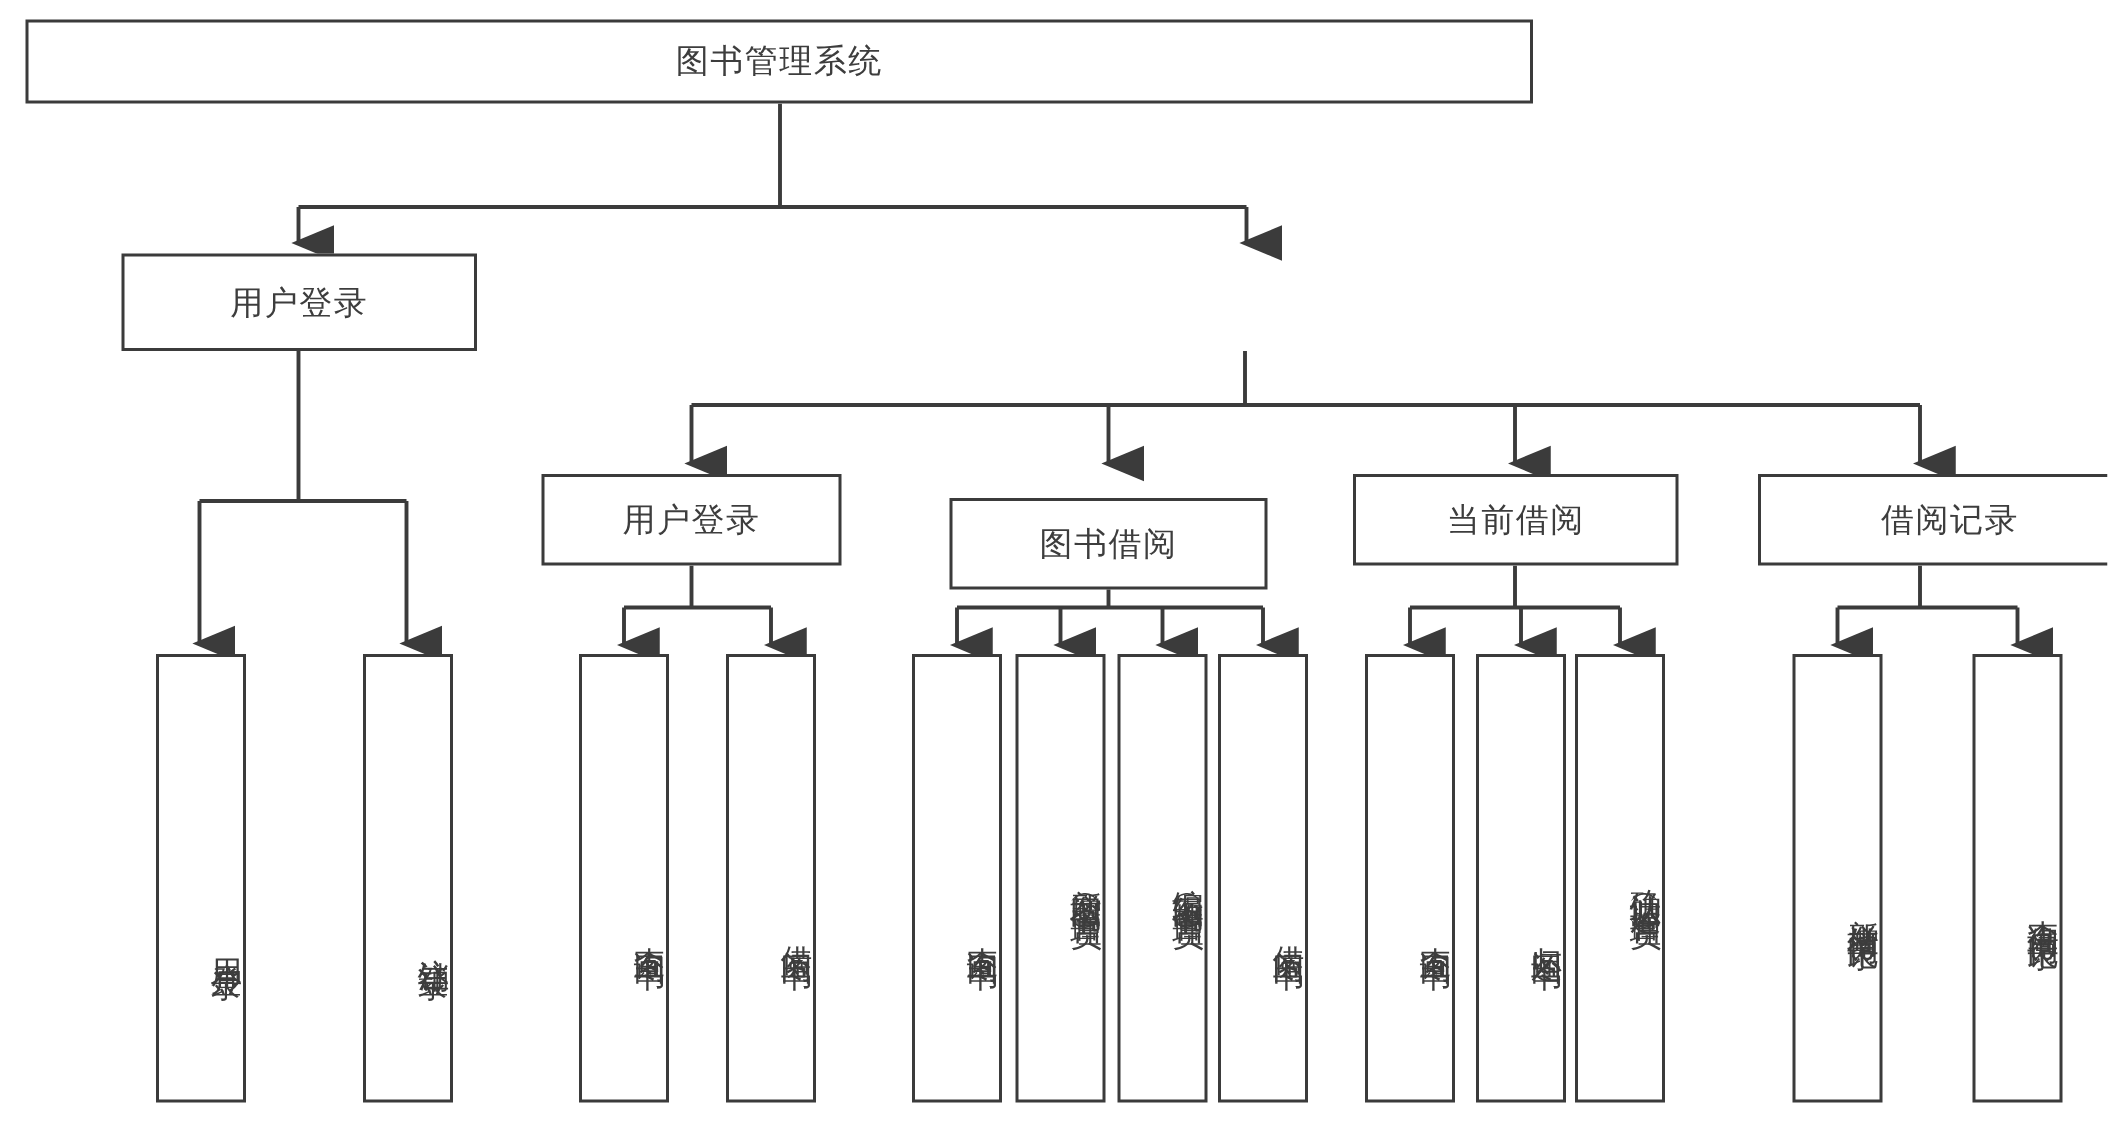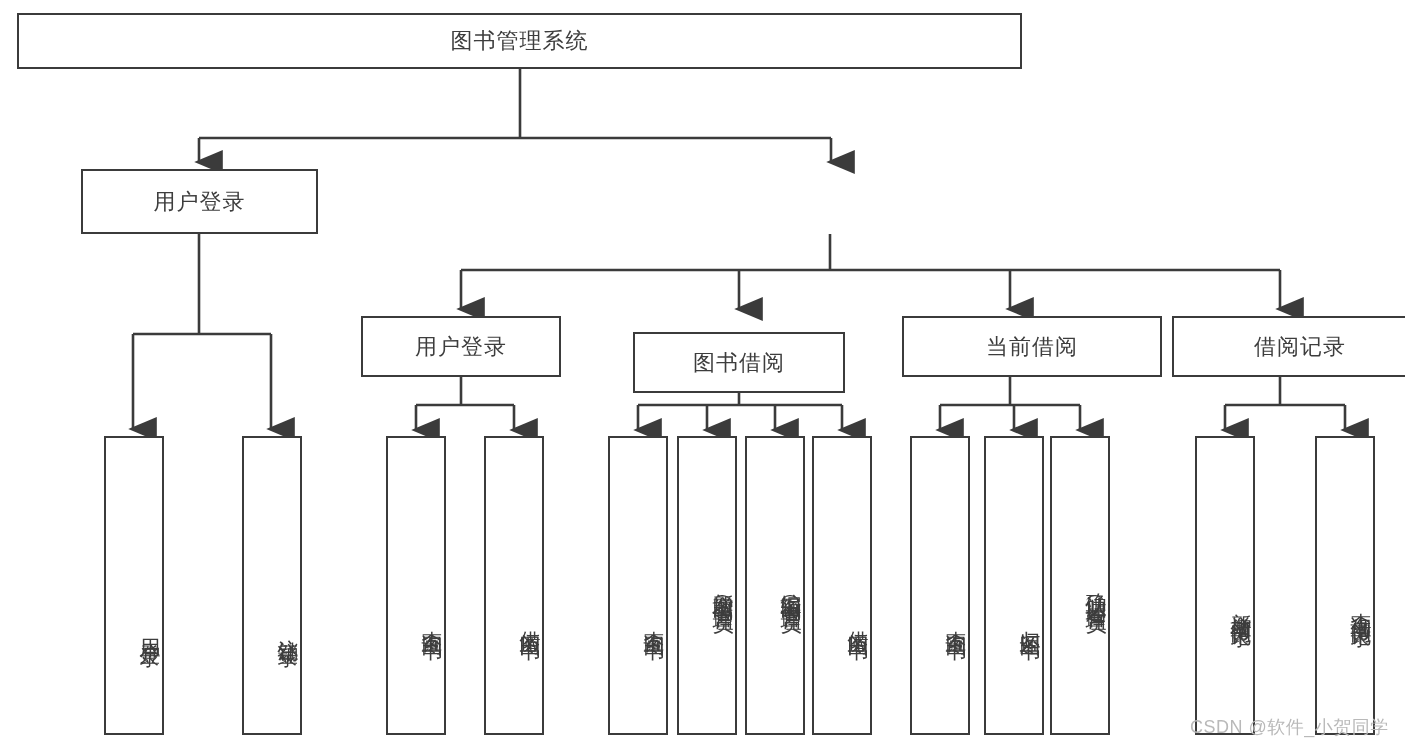--- a/index.html
+++ b/index.html
@@ -132,21 +132,21 @@
   <div class="node horiz" style="left:81px;top:169px;width:237px;height:65px;">
     <span class="node-label">用户登录</span>
   </div>
 
   <div class="node horiz" style="left:361px;top:316px;width:200px;height:61px;">
     <span class="node-label">用户登录</span>
   </div>
   <div class="node horiz" style="left:633px;top:332px;width:212px;height:61px;">
     <span class="node-label">图书借阅</span>
   </div>
-  <div class="node horiz" style="left:902px;top:316px;width:260px;height:61px;">
+  <div class="node horiz" style="left:902px;top:316px;width:217px;height:61px;">
     <span class="node-label">当前借阅</span>
   </div>
   <div class="node horiz" style="left:1172px;top:316px;width:256px;height:61px;">
     <span class="node-label">借阅记录</span>
   </div>
 
   <div class="node vert" style="left:104px;top:436px;width:60px;height:299px;padding-top:84px;">
     <span class="node-label">用户登录</span>
   </div>
   <div class="node vert" style="left:242px;top:436px;width:60px;height:299px;padding-top:84px;">
@@ -183,15 +183,14 @@
     <span class="node-label">确认归还（管理员）</span>
   </div>
 
   <div class="node vert" style="left:1195px;top:436px;width:60px;height:299px;padding-top:38px;">
     <span class="node-label">新增借阅记录</span>
   </div>
   <div class="node vert" style="left:1315px;top:436px;width:60px;height:299px;padding-top:38px;">
     <span class="node-label">查询借阅记录</span>
   </div>
 
-  <div id="watermark">CSDN @软件_小贺同学</div>
 
 </div>
 
 </body></html>

